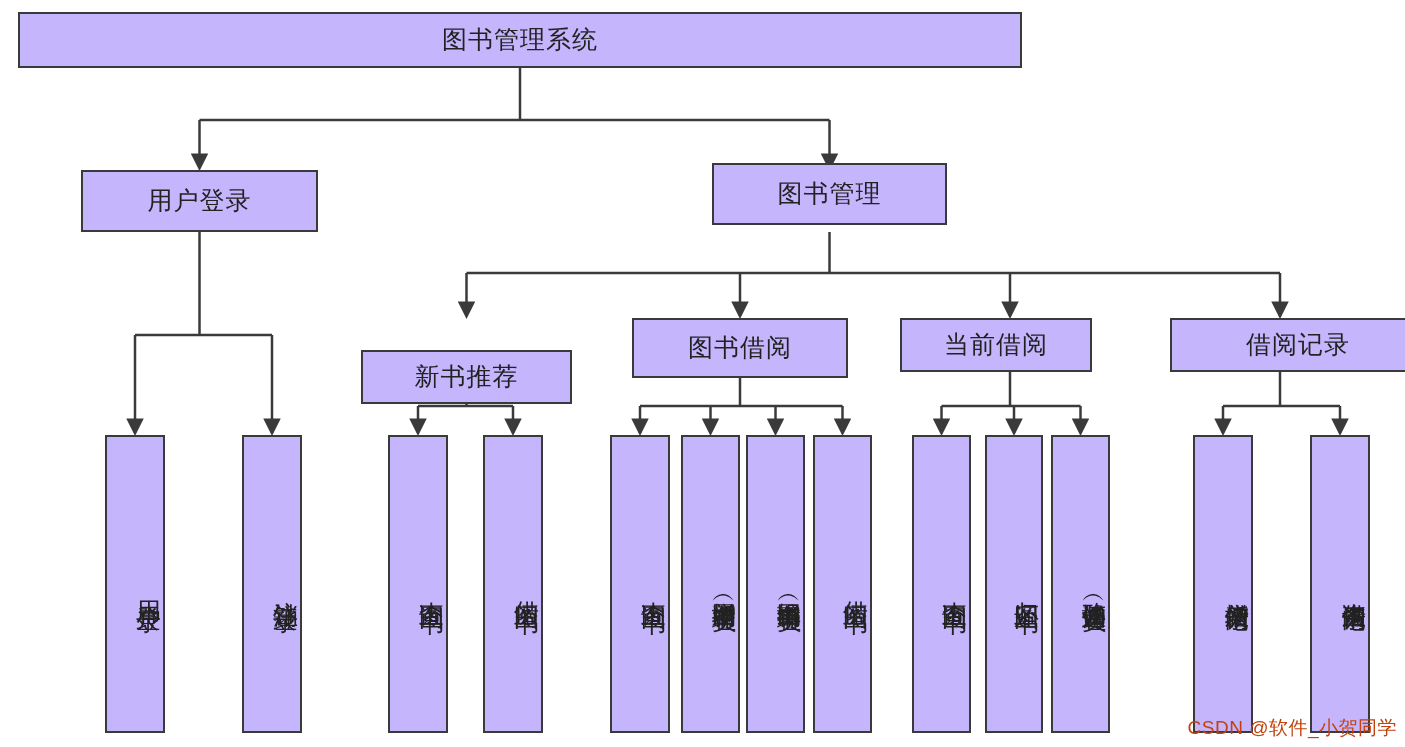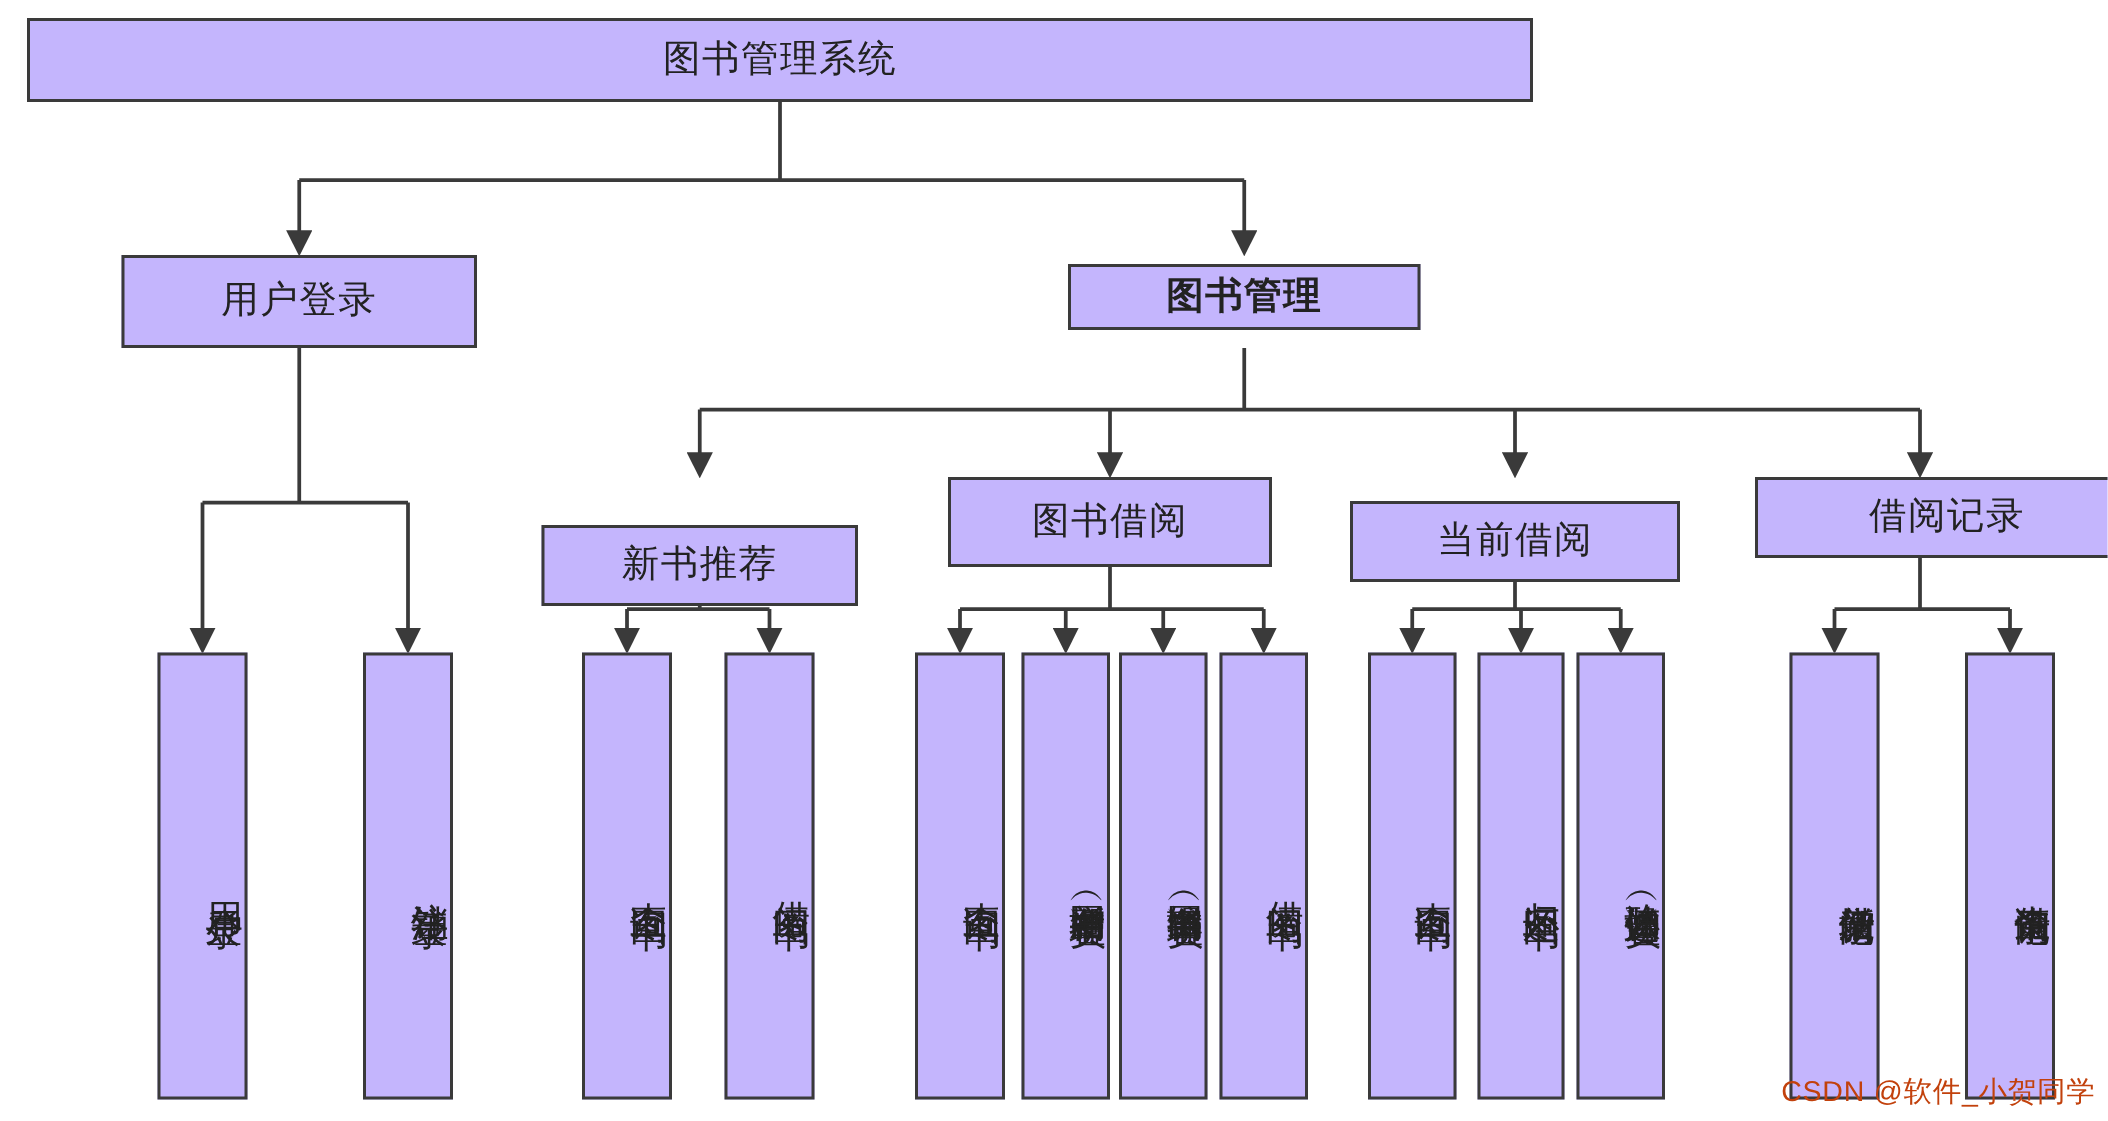--- a/index.html
+++ b/index.html
@@ -115,31 +115,31 @@
       </g>
   </svg>
 
   <div class="node horiz" id="n-root" style="left: 18px; top: 12px; width: 1004px; height: 56px;">
     <span>图书管理系统</span>
   </div>
 
   <div class="node horiz" id="n-user-login" style="left: 81px; top: 170px; width: 237px; height: 62px;">
     <span>用户登录</span>
   </div>
-  <div class="node horiz" id="n-book-manage" style="left: 712px; top: 176px; width: 235px; height: 44px; font-weight: bold;">
+  <div class="node horiz" id="n-book-manage" style="left: 712px; top: 163px; width: 235px; height: 62px;">
     <span>图书管理</span>
   </div>
 
   <div class="node horiz" id="n-new-book-recommend" style="left: 361px; top: 318px; width: 211px; height: 54px; margin-top: 32px;">
     <span>新书推荐</span>
   </div>
   <div class="node horiz" id="n-book-borrow" style="left: 632px; top: 318px; width: 216px; height: 60px;">
     <span>图书借阅</span>
   </div>
-  <div class="node horiz" id="n-current-borrow" style="left: 900px; top: 334px; width: 220px; height: 54px;">
+  <div class="node horiz" id="n-current-borrow" style="left: 900px; top: 318px; width: 192px; height: 54px;">
     <span>当前借阅</span>
   </div>
   <div class="node horiz" id="n-borrow-record" style="left: 1170px; top: 318px; width: 256px; height: 54px;">
     <span>借阅记录</span>
   </div>
 
   <div class="node vert" id="n-leaf-user-login" style="left: 105px; top: 435px; width: 60px; height: 298px;">
     <span>用户登录</span>
   </div>
   <div class="node vert" id="n-leaf-logout-login" style="left: 242px; top: 435px; width: 60px; height: 298px;">

